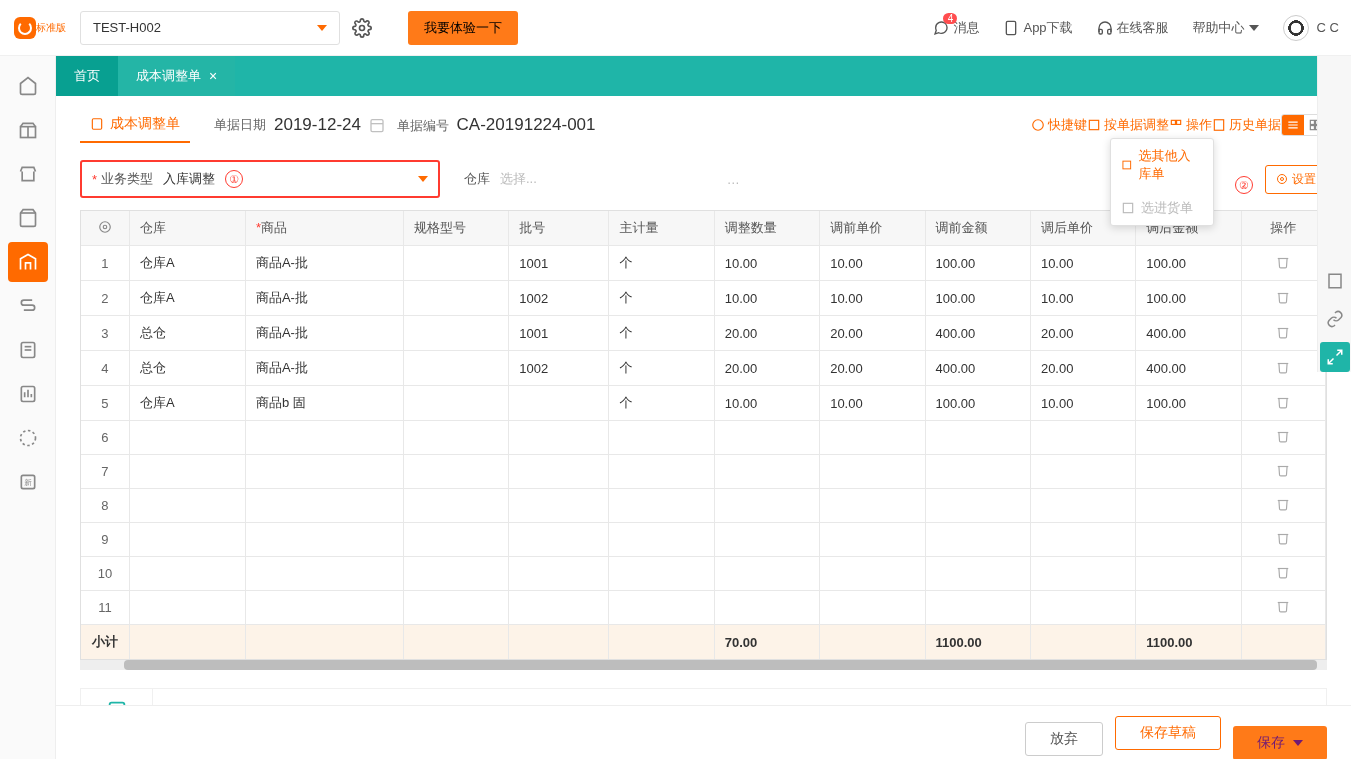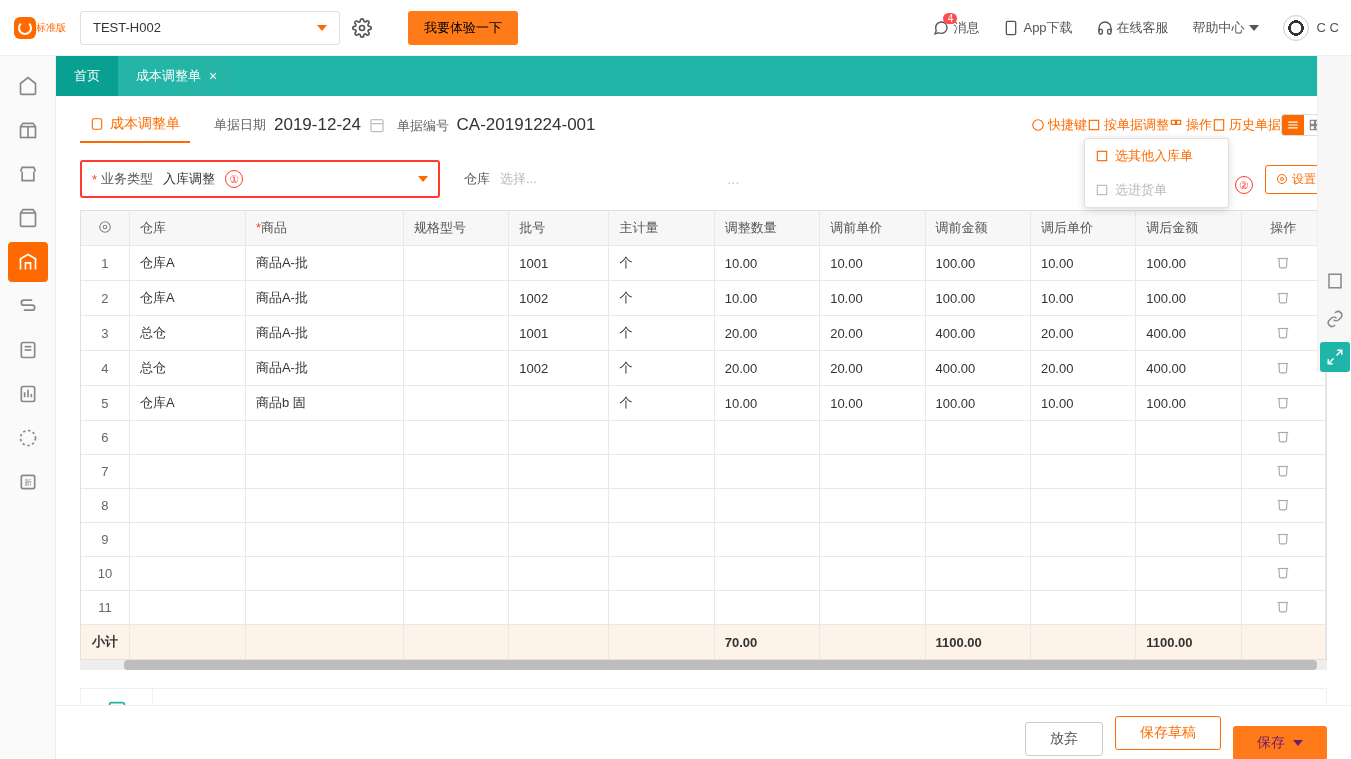--- a/index.html
+++ b/index.html
@@ -64,21 +64,21 @@
 .biz-type .lbl { color: #555; margin-right: 10px; }
 .biz-type .val { color: #333; }
 .biz-type .chev2 { margin-left: auto; color: #ff6a00; }
 .circ-num { display: inline-flex; width: 18px; height: 18px; border: 1.5px solid #ff3b30; color: #ff3b30; border-radius: 50%; align-items: center; justify-content: center; font-size: 11px; margin-left: 10px; }
 .wh-sel { display: flex; align-items: center; gap: 10px; color: #555; }
 .wh-sel .ph { color: #bbb; }
 .wh-sel .dots { color: #bbb; margin-left: 180px; }
 .set-btn { margin-left: auto; border: 1px solid #ff6a00; color: #ff6a00; border-radius: 3px; padding: 5px 10px; display: flex; align-items: center; gap: 4px; cursor: pointer; font-size: 12px; }
 
 
-.dropdown { position: absolute; right: 122px; top: -6px; width: 145px; background: #fff; border: 1px solid #e0e0e0; border-radius: 3px; box-shadow: 0 2px 8px rgba(0,0,0,.15); z-index: 5; }
+.dropdown { position: absolute; right: 137px; top: -6px; width: 104px; background: #fff; border: 1px solid #e0e0e0; border-radius: 3px; box-shadow: 0 2px 8px rgba(0,0,0,.15); z-index: 5; }
 .dropdown .dd-item { display: flex; align-items: center; gap: 6px; padding: 8px 10px; font-size: 13px; color: #ff6a00; cursor: pointer; }
 .dropdown .dd-item.disabled { color: #bbb; cursor: default; }
 .dropdown .dd-item svg { width: 14px; height: 14px; }
 .circ2 { position: absolute; right: 98px; top: 32px; display: inline-flex; width: 18px; height: 18px; border: 1.5px solid #ff3b30; color: #ff3b30; border-radius: 50%; align-items: center; justify-content: center; font-size: 11px; }
 
 
 .tbl-wrap { margin: 0 24px; border: 1px solid #e0e0e0; }
 table { width: 100%; border-collapse: collapse; table-layout: fixed; }
 th, td { border-right: 1px solid #e8e8e8; border-bottom: 1px solid #e8e8e8; padding: 8px 10px; text-align: left; font-size: 13px; height: 33px; overflow: hidden; white-space: nowrap; text-overflow: ellipsis; }
 th { background: #f7f7f7; color: #555; font-weight: normal; }

